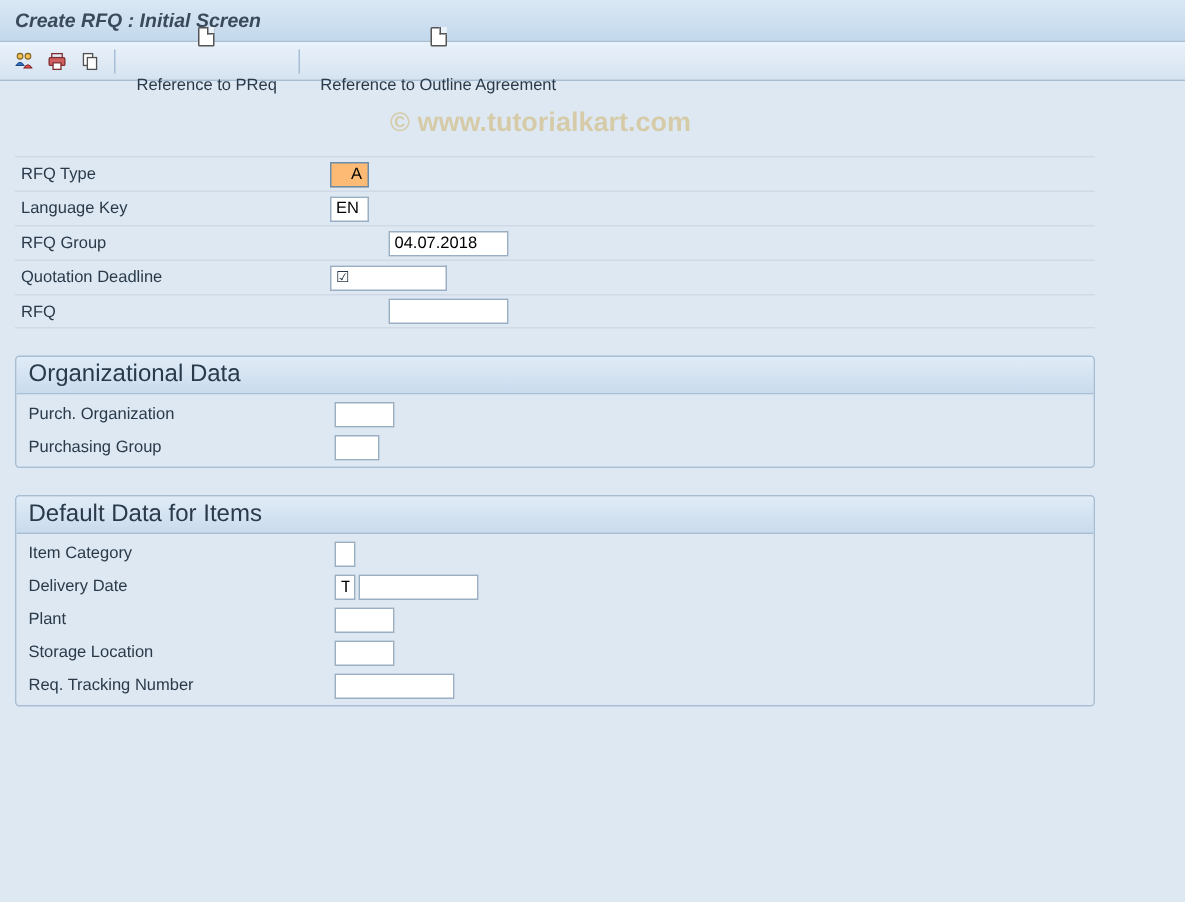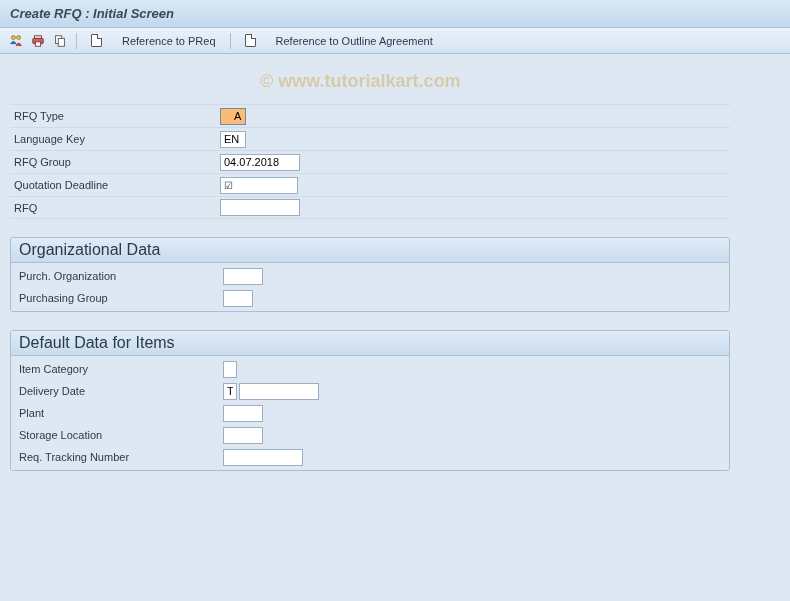--- a/index.html
+++ b/index.html
@@ -46,20 +46,21 @@
       cursor: pointer;
     }
     .tb-button {
       display: inline-flex;
       align-items: center;
       gap: 20px;
       padding: 2px 6px;
       cursor: pointer;
       color: #2a3a4a;
       border-radius: 2px;
+      flex-direction: column;
     }
     .tb-button span {
       font-size: 11px;
     }
     .tb-sep {
       width: 1px;
       height: 16px;
       background: #a8bed4;
       margin: 0 2px;
     }
@@ -130,21 +131,21 @@
     }
     .field-input.highlighted {
       background: #fdba74;
       border-color: #6b8caa;
       padding-left: 13px;
     }
     .w-short { width: 26px; }
     .w-tiny { width: 14px; }
     .w-small { width: 40px; }
     .w-medium { width: 80px; }
-    .w-date { width: 80px; }
+    .w-date { width: 80px; margin-left: 39px; }
     
     .required-checkbox {
       width: 17px;
       height: 17px;
       border: 1px solid #9aafc3;
       background: #fff;
       display: inline-flex;
       align-items: center;
       justify-content: center;
       font-size: 10px;

